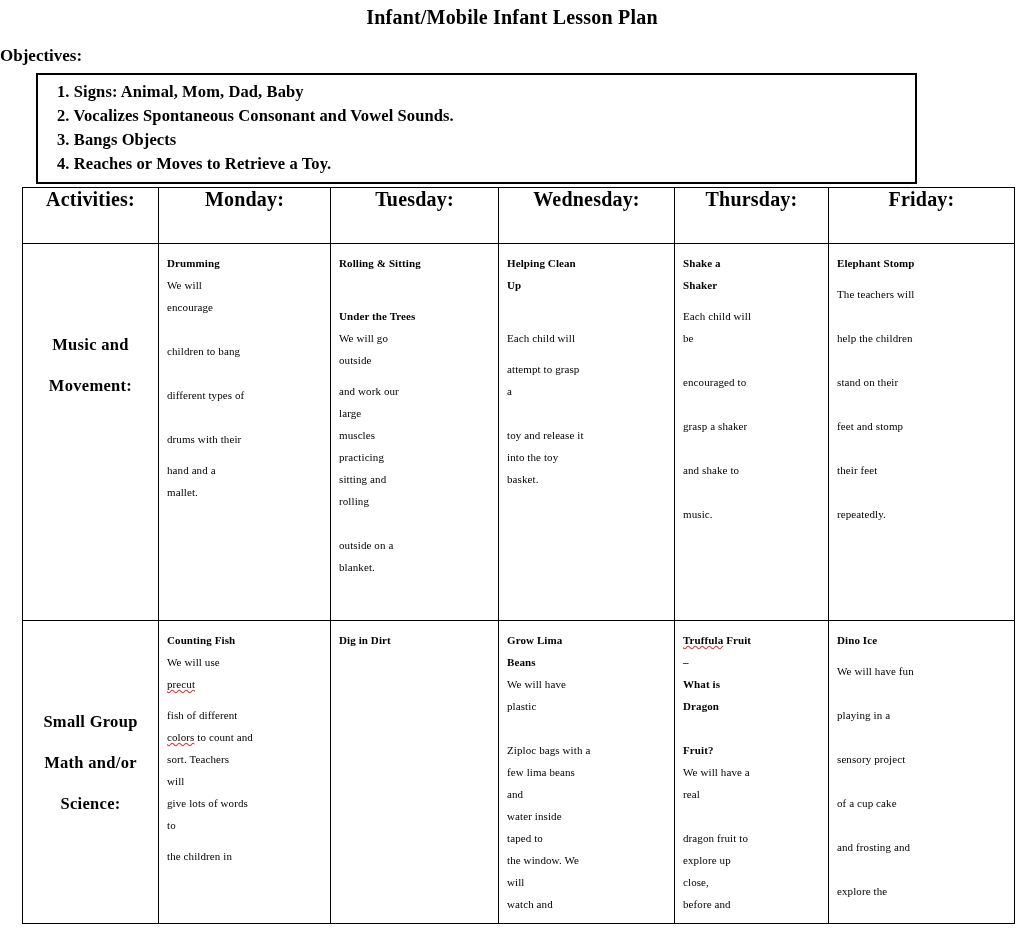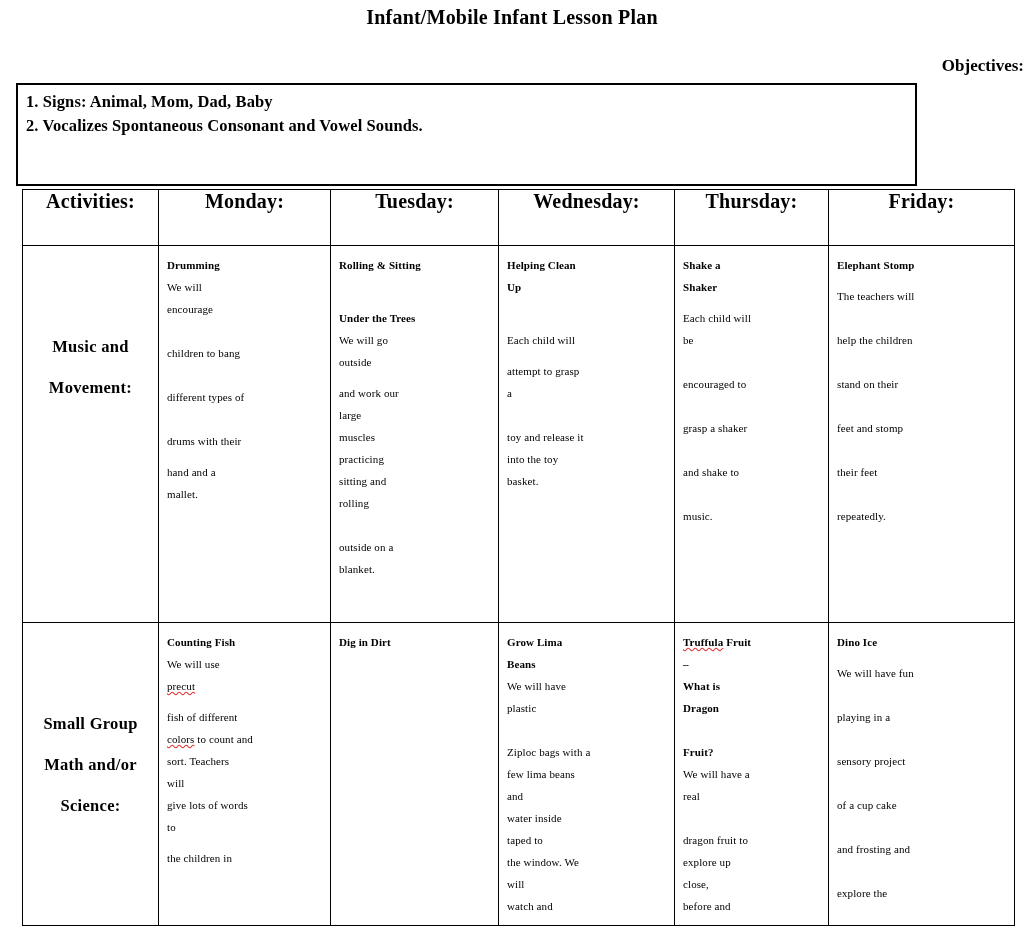--- a/index.html
+++ b/index.html
@@ -26,31 +26,31 @@
     font-family: "Liberation Serif", "DejaVu Serif", serif;
     font-size: 20px;
     font-weight: bold;
     letter-spacing: 0.2px;
     padding-top: 4px;
     line-height: 26px;
   }
 
   
   .objectives-label {
-    text-align: right;
+    text-align: left;
     font-size: 17px;
     font-weight: bold;
-    margin-top: 26px;
+    margin-top: 16px;
     line-height: 20px;
   }
   .objectives-box {
     position: relative;
-    margin: 7px 107px 0 16px;
+    margin: 7px 107px 0 36px;
     border: 2px solid #000000;
-    padding: 5px 0 6px 8px;
+    padding: 5px 0 6px 19px;
     box-sizing: border-box;
     min-height: 103px;
   }
   .objective-line {
     font-size: 16.5px;
     font-weight: bold;
     line-height: 24px;
     white-space: nowrap;
     letter-spacing: 0.1px;
   }
@@ -144,20 +144,22 @@
 
 <div class="page">
 
   <div class="doc-title">Infant/Mobile Infant Lesson Plan</div>
 
   <div class="objectives-label">Objectives:</div>
 
   <div class="objectives-box">
     <div class="objective-line">1. Signs: Animal, Mom, Dad, Baby</div>
     <div class="objective-line">2. Vocalizes Spontaneous Consonant and Vowel Sounds.</div>
+    <div class="objective-line">3. Bangs Objects</div>
+    <div class="objective-line">4. Reaches or Moves to Retrieve a Toy.</div>
   </div>
 
 
   <table class="plan-table">
     <colgroup>
       <col class="col-act">
         <col class="col-mon">
         <col class="col-tue">
       <col class="col-wed">
         <col class="col-thu">

